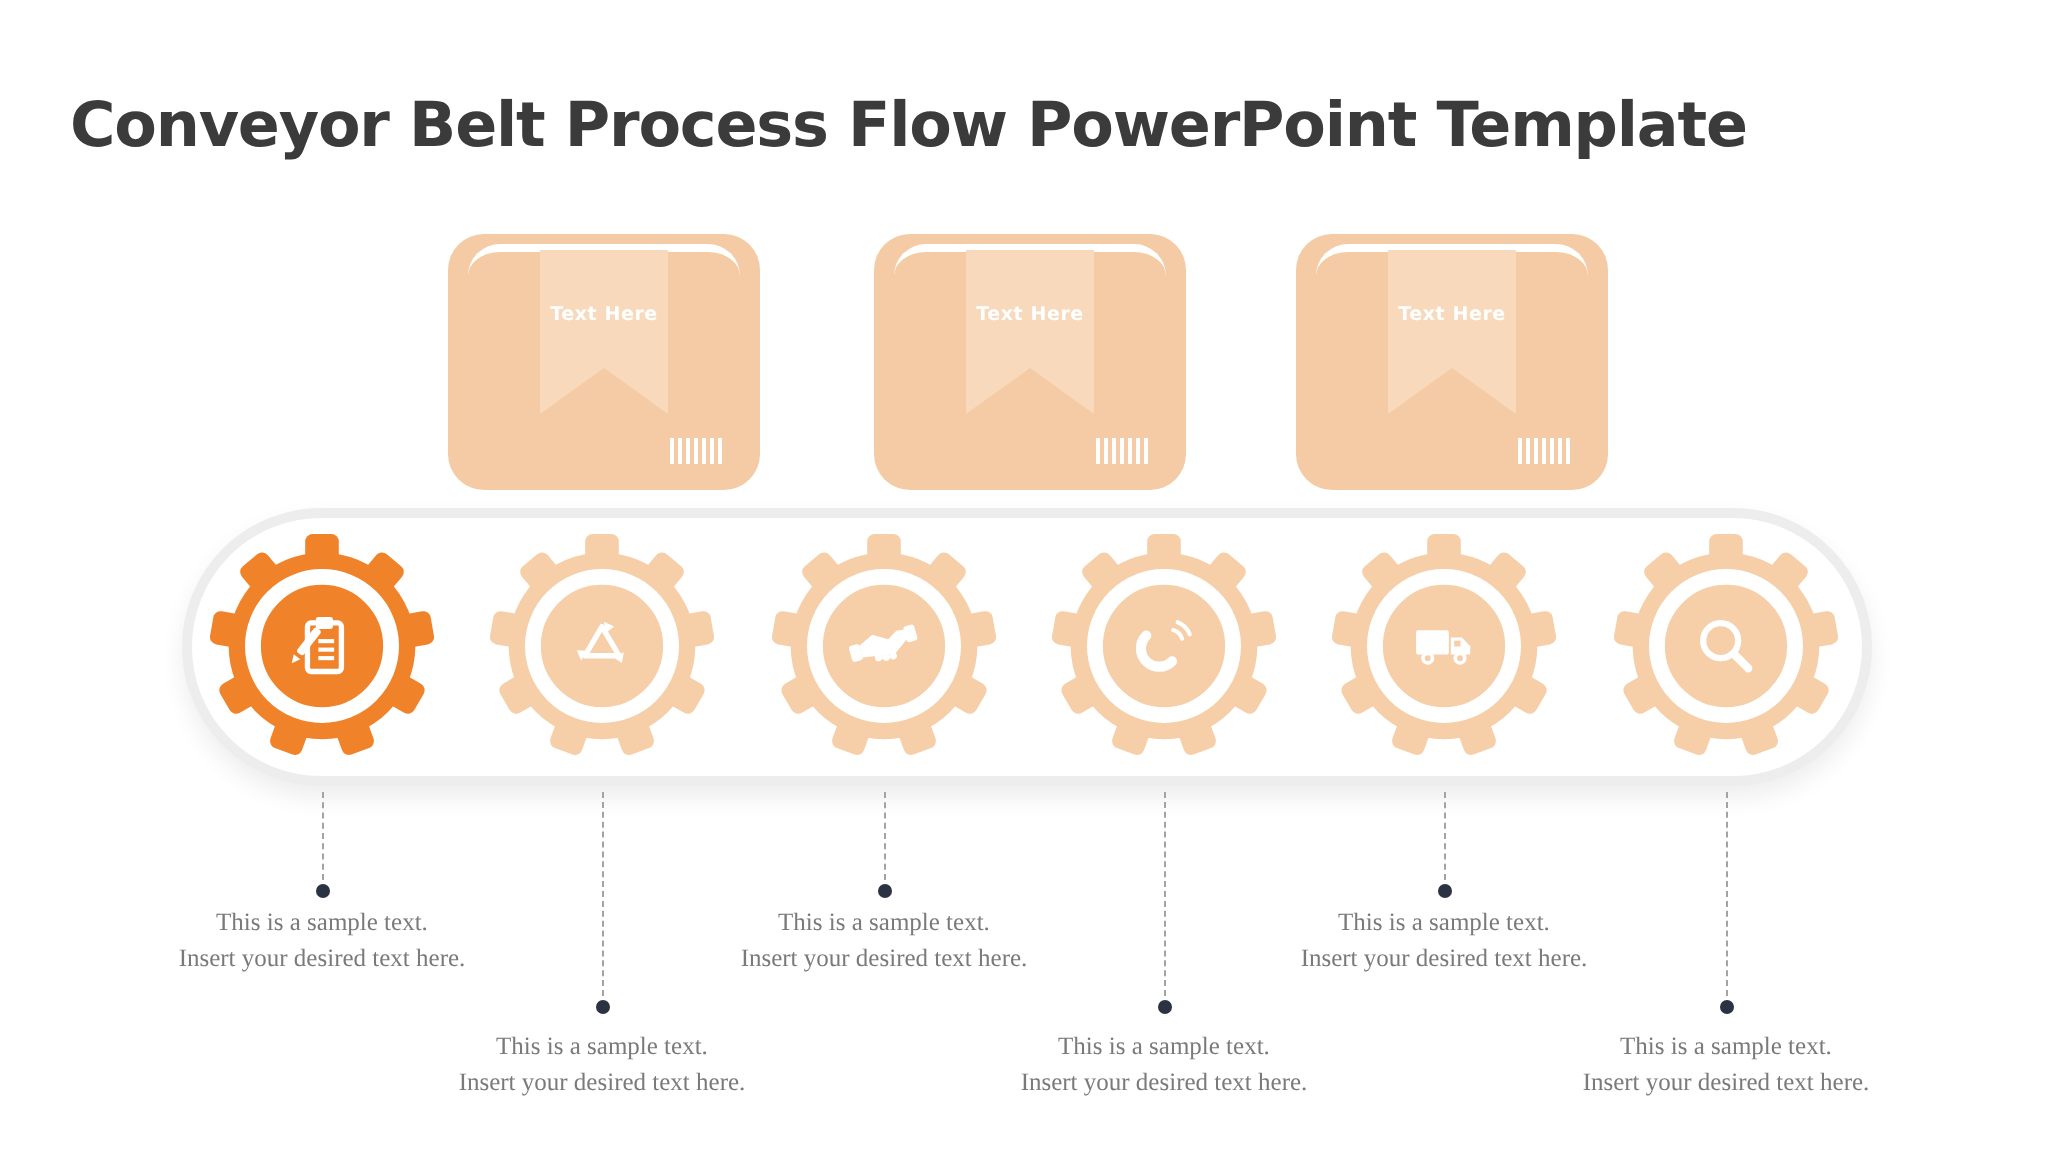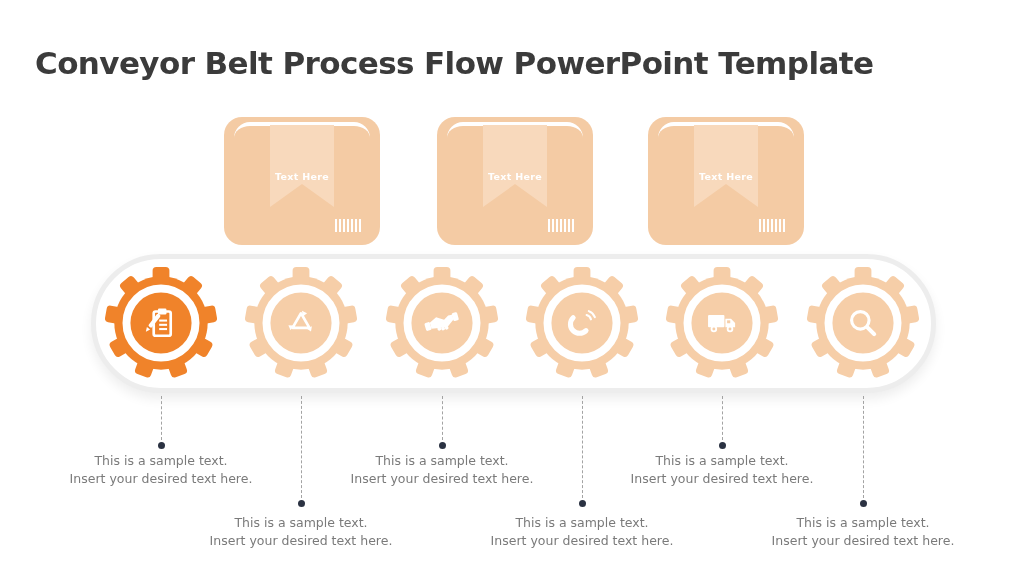--- a/index.html
+++ b/index.html
@@ -13,21 +13,21 @@
 
   
   .box{position:absolute;top:117px;width:156px;height:128px;border-radius:18px;
        background:var(--box-fill);}
   .box.b1{left:224px}.box.b2{left:437px}.box.b3{left:648px}
   .box-highlight{position:absolute;top:5px;left:10px;right:10px;height:13px;
        border-top:4px solid #fff;border-radius:16px 16px 0 0;}
   .ribbon{position:absolute;top:8px;left:50%;transform:translateX(-50%);width:64px;height:82px;
        background:var(--ribbon-fill);
        clip-path:polygon(0 0,100% 0,100% 100%,50% 72%,0 100%);text-align:center;}
-  .ribbon-label{margin-top:46px;font-size:9.5px;font-weight:bold;color:#ffffff;letter-spacing:.3px;}
+  .ribbon-label{margin-top:27px;font-size:9.5px;font-weight:bold;color:#ffffff;letter-spacing:.3px;}
   .barcode{position:absolute;right:18px;bottom:13px;width:27px;height:13px;
        background:repeating-linear-gradient(90deg,#fff 0 2px,rgba(255,255,255,0) 2px 4px);}
 
   
   .belt{position:absolute;left:91px;top:254px;width:845px;height:139px;box-sizing:border-box;
        border:5px solid var(--belt-border);border-radius:75px;background:#fff;
        box-shadow:0 6px 12px rgba(0,0,0,.07);}
 
   
   .gear-unit{position:absolute;top:267px;width:112px;height:112px;}
@@ -38,21 +38,21 @@
 
   
   .connector{position:absolute;top:396px;width:0;border-left:1px dashed var(--connector-line);}
   .connector.short{height:44px}.connector.long{height:102px}
   .connector::after{content:"";position:absolute;left:-4px;bottom:-9px;width:7px;height:7px;
        border-radius:50%;background:var(--connector-dot);}
   .k1{left:161px}.k2{left:301px}.k3{left:442px}.k4{left:582px}.k5{left:722px}.k6{left:863px}
 
   
   .caption{position:absolute;width:260px;text-align:center;font-size:12.5px;line-height:18px;
-       color:var(--caption-text);}
+       color:var(--caption-text);font-family:Liberation Serif, serif;}
   .caption.short{top:452px}.caption.long{top:514px}
   .t1{left:31px}.t2{left:171px}.t3{left:312px}.t4{left:452px}.t5{left:592px}.t6{left:733px}
 </style>
 </head>
 <body>
 
 <svg width="0" height="0" style="position:absolute" aria-hidden="true">
   <defs>
     <g id="gear-body">
       <circle cx="60" cy="60" r="50"></circle>

